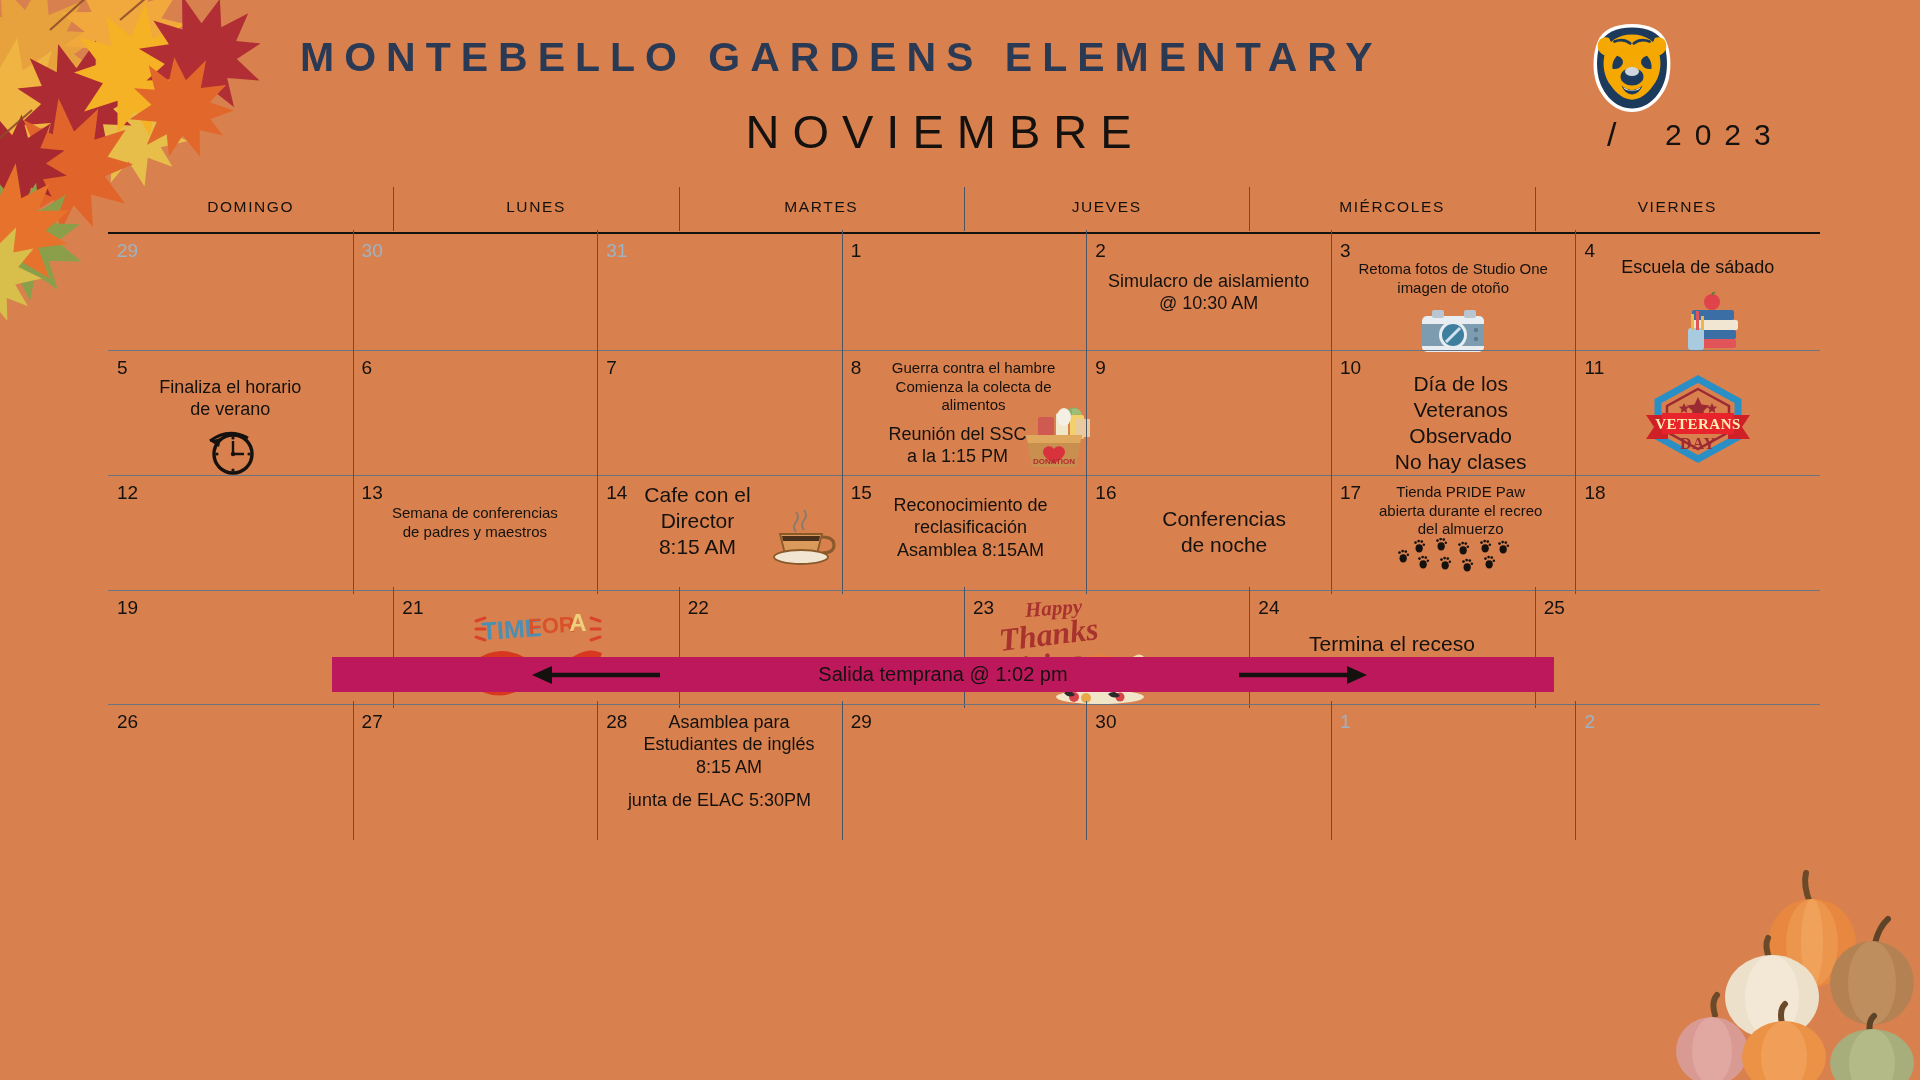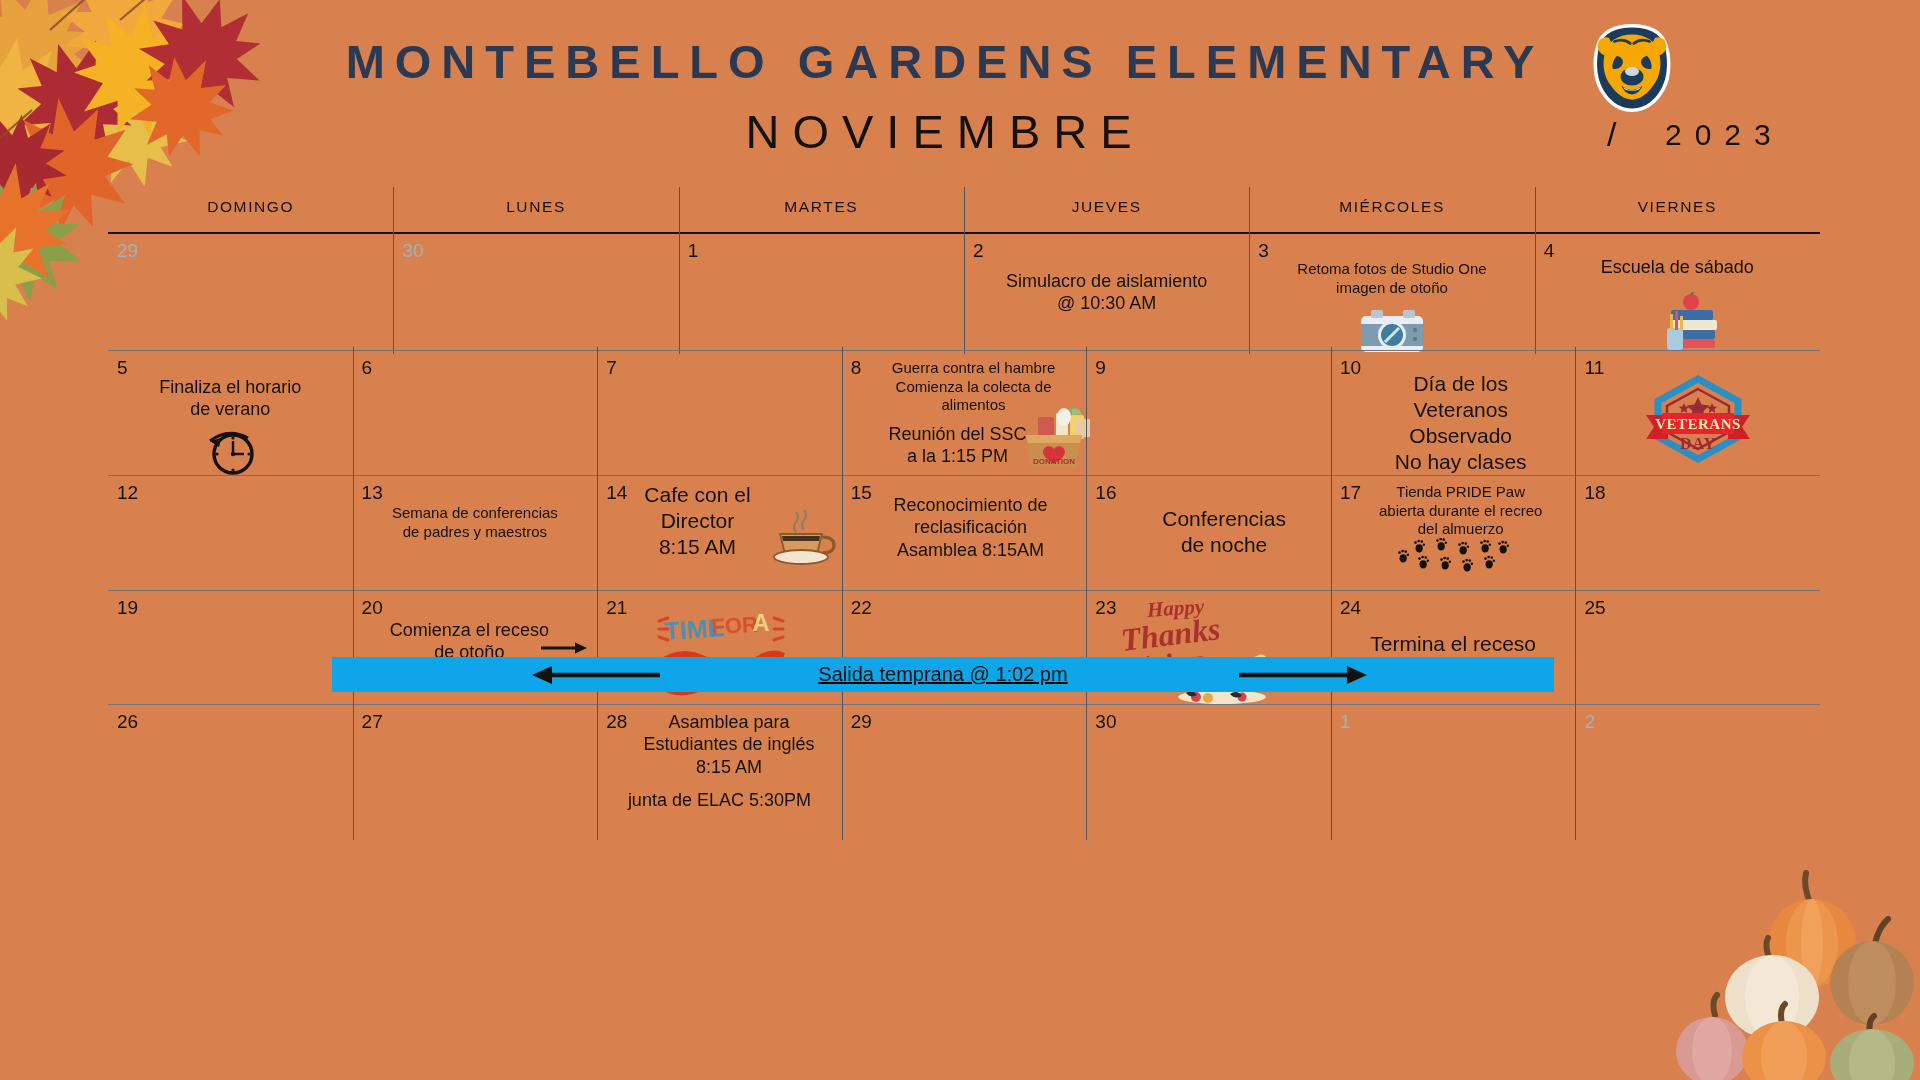--- a/index.html
+++ b/index.html
@@ -21,22 +21,21 @@
     position: absolute;
     top: 0; left: 0;
     width: 1920px;
     height: 195px;
   }
   #school-title {
     position: absolute;
     top: 34px;
     left: 300px;
     width: 1290px;
-    text-align: center;
-    font-size: 47px;
+    font-size: 41px;
     font-weight: bold;
     letter-spacing: 10px;
     color: #2b3a54;
     white-space: nowrap;
   }
   #month-title {
     position: absolute;
     top: 104px;
     left: 300px;
     width: 1290px;
@@ -168,26 +167,25 @@
   .evt.sz-m  { font-size: 18px; }
   .evt.sz-l  { font-size: 21px; }
 
   
   #early-banner {
     position: absolute;
     left: 332px;
     top: 657px;
     width: 1222px;
     height: 35px;
-    background: #0ea5e9;
+    background: #be185d;
     display: flex;
     align-items: center;
     justify-content: center;
     z-index: 30;
-    text-decoration: underline;
   }
   #early-banner .banner-text {
     font-size: 20px;
     color: #14110f;
     white-space: nowrap;
   }
   .arrow-left, .arrow-right {
     position: absolute;
     top: 50%;
     transform: translateY(-50%);
@@ -292,20 +290,23 @@
   </div>
 
   <div class="week w0">
     <div class="cell">
         <span class="daynum muted">29</span>
       </div>
     <div class="cell">
         <span class="daynum muted">30</span>
       </div>
     <div class="cell">
+        <span class="daynum muted">31</span>
+      </div>
+    <div class="cell">
         <span class="daynum">1</span>
       </div>
     <div class="cell">
       <span class="daynum">2</span>
       <div class="evt sz-m" style="top:36px">Simulacro de aislamiento
 @ 10:30 AM</div>
     </div>
     <div class="cell">
       <span class="daynum">3</span>
       <div class="evt sz-s" style="top:26px">Retoma fotos de Studio One
@@ -528,30 +529,20 @@
     <div class="cell">
         <span class="daynum">18</span>
       </div>
   </div>
 
   <div class="week w3">
     <div class="cell">
         <span class="daynum">19</span>
       </div>
     <div class="cell">
-      <span class="daynum">20</span>
-      <div class="evt sz-m" style="top:28px; padding-right:14px">Comienza el receso
-de otoño
-11/20-11/24</div>
-      <svg class="gfx" style="right:8px; top:48px; width:50px; height:18px" viewBox="0 0 50 18">
-        <path d="M2 9 L38 9" stroke="#14110f" stroke-width="3"></path>
-        <path d="M48 9 L36 3.5 L36 14.5 Z" fill="#14110f"></path>
-      </svg>
-    </div>
-    <div class="cell">
       <span class="daynum">21</span>
       <svg class="gfx" style="left:calc(50% - 68px); top:14px; width:140px; height:92px" viewBox="0 0 140 92">
         <g stroke="#d8432a" stroke-width="3" stroke-linecap="round">
           <path d="M8 16 L17 13"></path>
             <path d="M8 24 L17 24"></path>
             <path d="M8 32 L17 35"></path>
           <path d="M132 16 L123 13"></path>
             <path d="M132 24 L123 24"></path>
             <path d="M132 32 L123 35"></path>
         </g>

